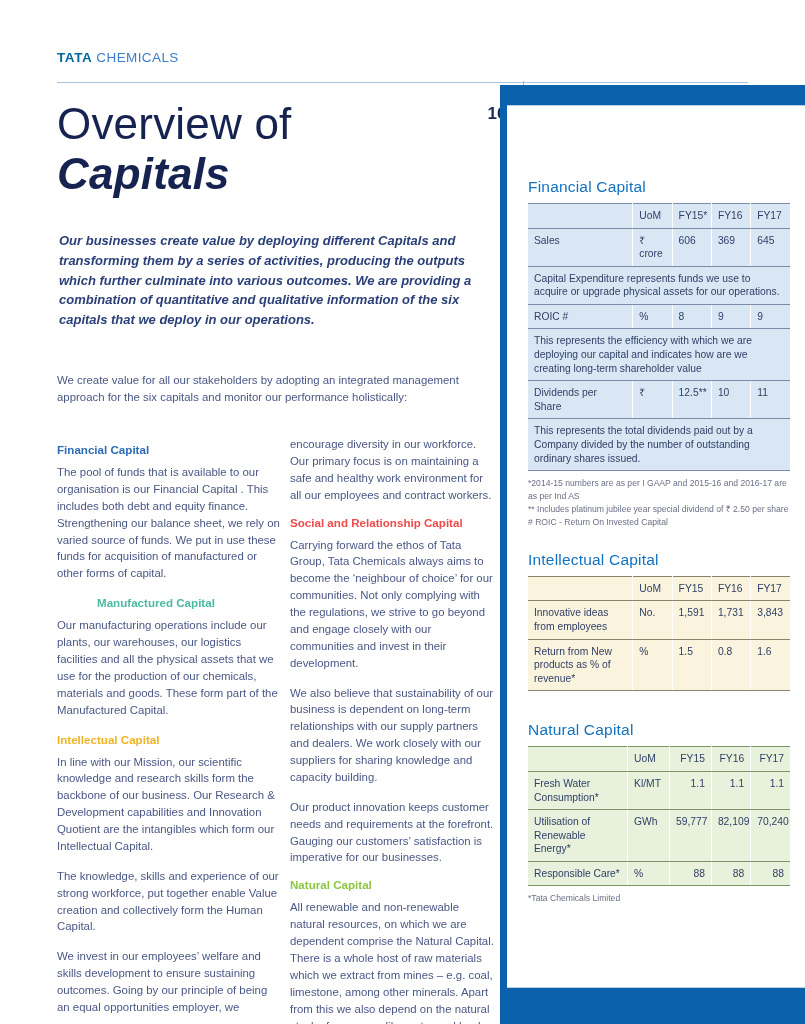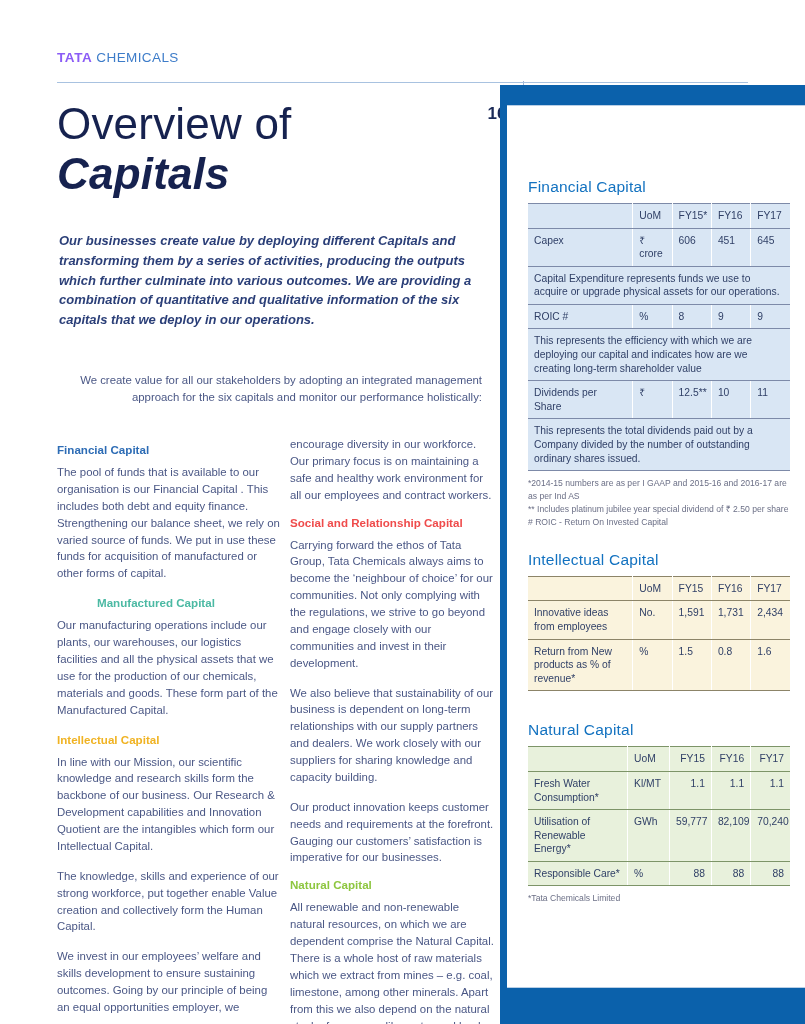--- a/index.html
+++ b/index.html
@@ -20,21 +20,21 @@
   .hdr-logo {
     position: absolute;
     left: 57px; top: 50px;
     font-size: 13.5px;
     letter-spacing: .2px;
     color: #3d7cc9;
     white-space: nowrap;
   }
   .hdr-logo .tata {
     font-weight: bold;
-    color: #8b5cf6;
+    color: #0369a1;
     letter-spacing: .6px;
   }
   .hdr-logo .chem {
     font-weight: normal;
     color: #3d7cc9;
     letter-spacing: .4px;
   }
   .hdr-right {
     position: absolute;
     right: 86px; top: 60px;
@@ -129,21 +129,20 @@
     line-height: 1.52;
   }
 
   .subintro {
     position: absolute;
     left: 57px; top: 372px;
     width: 425px;
     font-size: 11.4px;
     color: #4a5785;
     line-height: 1.52;
-    text-align: right;
   }
 
   
   .col {
     position: absolute;
     top: 436px;
     width: 224px;
     font-size: 11.4px;
     color: #4a5785;
     line-height: 1.48;
@@ -294,24 +293,24 @@
           </colgroup>
         <tbody>
             <tr class="rowline">
           <th></th>
           <th>UoM</th>
           <th>FY15*</th>
           <th>FY16</th>
           <th>FY17</th>
         </tr>
         <tr class="rowline">
-          <td>Capex</td>
+          <td>Sales</td>
           <td>₹ crore</td>
           <td>606</td>
-          <td>451</td>
+          <td>369</td>
           <td>645</td>
         </tr>
         <tr class="desc rowline">
           <td colspan="5">Capital Expenditure represents funds we use to acquire or upgrade physical assets for our operations.</td>
         </tr>
         <tr class="rowline">
           <td>ROIC #</td>
           <td>%</td>
           <td>8</td>
           <td>9</td>
@@ -355,21 +354,21 @@
           <th>UoM</th>
           <th>FY15</th>
           <th>FY16</th>
           <th>FY17</th>
         </tr>
         <tr class="rowline">
           <td style="height:36px">Innovative ideas from employees</td>
           <td>No.</td>
           <td>1,591</td>
           <td>1,731</td>
-          <td>2,434</td>
+          <td>3,843</td>
         </tr>
         <tr class="rowline">
           <td style="height:46px">Return from New products as % of revenue*</td>
           <td>%</td>
           <td>1.5</td>
           <td>0.8</td>
           <td>1.6</td>
         </tr>
       </tbody>
         </table>

